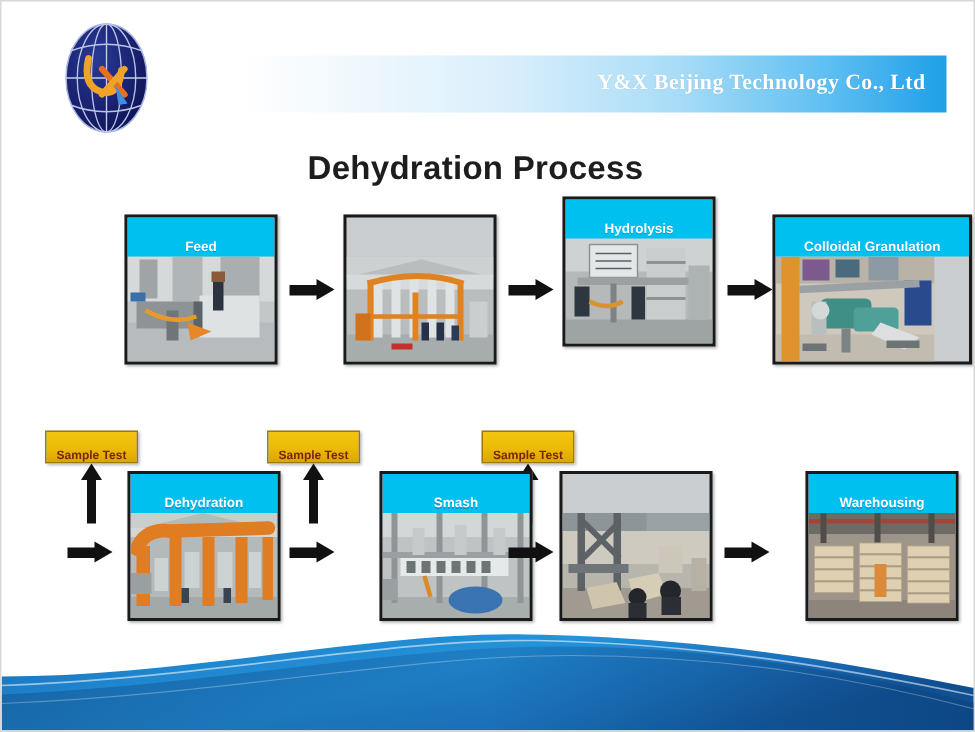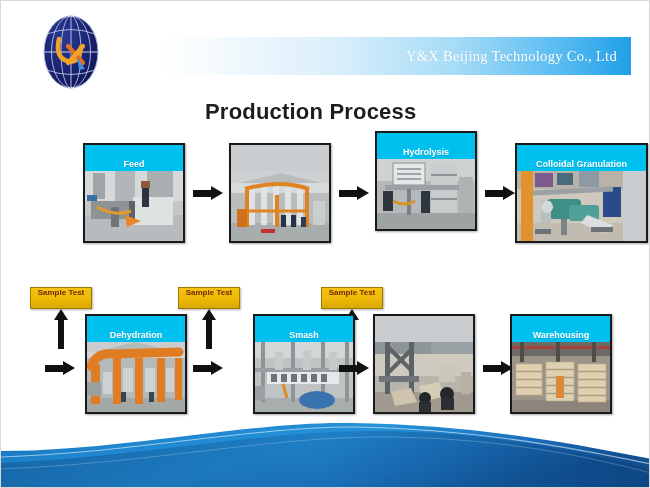--- a/index.html
+++ b/index.html
@@ -42,21 +42,21 @@
         #5fbff2 83%,
         #1f9fe8 100%);
   }
   #header-banner .banner-text {
     position: absolute;
     right: 14px;
     top: 50%;
     transform: translateY(-50%);
     color: #ffffff;
     font-family: "Liberation Serif", serif;
-    font-weight: normal;
+    font-weight: bold;
     font-size: 14.5px;
     letter-spacing: 0.3px;
     white-space: nowrap;
     text-shadow: 0 0 1px rgba(0,0,0,0.12);
   }
 
   
   #page-title {
     position: absolute;
     left: 204px;
@@ -115,21 +115,21 @@
     position: absolute;
     width: 62px;
     height: 22px;
     background: linear-gradient(to bottom, #f3c512 0%, #ecb906 55%, #d9a704 100%);
     border: 1px solid #9c7a05;
     box-sizing: border-box;
     color: #7a2605;
     font-size: 8px;
     font-weight: bold;
     display: flex;
-    align-items: flex-start;
+    align-items: flex-end;
     justify-content: center;
     box-shadow: 1px 1px 2px rgba(0,0,0,0.3);
     white-space: nowrap;
   }
 
   
   .arrow-right {
     position: absolute;
     width: 30px;
     height: 14px;
@@ -211,21 +211,21 @@
       <path d="M31,33 L46,50" stroke="#e8701d" stroke-width="4.2" stroke-linecap="round"></path>
       <path d="M46,33 L31,50" stroke="#f0a32a" stroke-width="4.2" stroke-linecap="round"></path>
       <path d="M40,44 L48,56 L42,57 Z" fill="#3e8fe0"></path>
     </svg>
   </div>
 
   <div id="header-banner">
     <span class="banner-text">Y&amp;X Beijing Technology Co., Ltd</span>
   </div>
 
-  <div id="page-title">Production Process</div>
+  <div id="page-title">Dehydration Process</div>
 
   <div class="proc-box" style="left:82px; top:142px;">
     <div class="proc-head">Feed</div>
     <div class="proc-photo">
       <svg width="98" height="70" viewBox="0 0 98 70" preserveAspectRatio="none">
         <rect width="98" height="70" fill="#c3c7c8"></rect>
         <rect x="0" y="0" width="98" height="30" fill="#d6d9da"></rect>
         <rect x="8" y="2" width="12" height="26" fill="#9fa5a7"></rect>
         <rect x="30" y="0" width="20" height="30" fill="#b0b5b7"></rect>
         <rect x="62" y="0" width="26" height="32" fill="#a9aeb0"></rect>
@@ -450,21 +450,21 @@
         <rect x="86" y="30" width="10" height="22" fill="#b7b1a5"></rect>
       </svg>
     </div>
   </div>
 
   <div class="arrow-right" style="left:482px; top:360px;">
     <div class="shaft"></div>
       <div class="head"></div>
   </div>
 
-  <div class="proc-box" style="left:509px; top:313px;">
+  <div class="proc-box" style="left:536px; top:313px;">
     <div class="proc-head">Warehousing</div>
     <div class="proc-photo">
       <svg width="98" height="70" viewBox="0 0 98 70" preserveAspectRatio="none">
         <rect width="98" height="70" fill="#9e958a"></rect>
         <rect x="0" y="0" width="98" height="14" fill="#6e6a66"></rect>
         <rect x="0" y="4" width="98" height="3" fill="#a3443a"></rect>
         <rect x="8" y="0" width="4" height="20" fill="#4f4c49"></rect>
         <rect x="44" y="0" width="4" height="20" fill="#4f4c49"></rect>
         <rect x="80" y="0" width="4" height="20" fill="#4f4c49"></rect>
         <rect x="0" y="58" width="98" height="12" fill="#8d857b"></rect>

